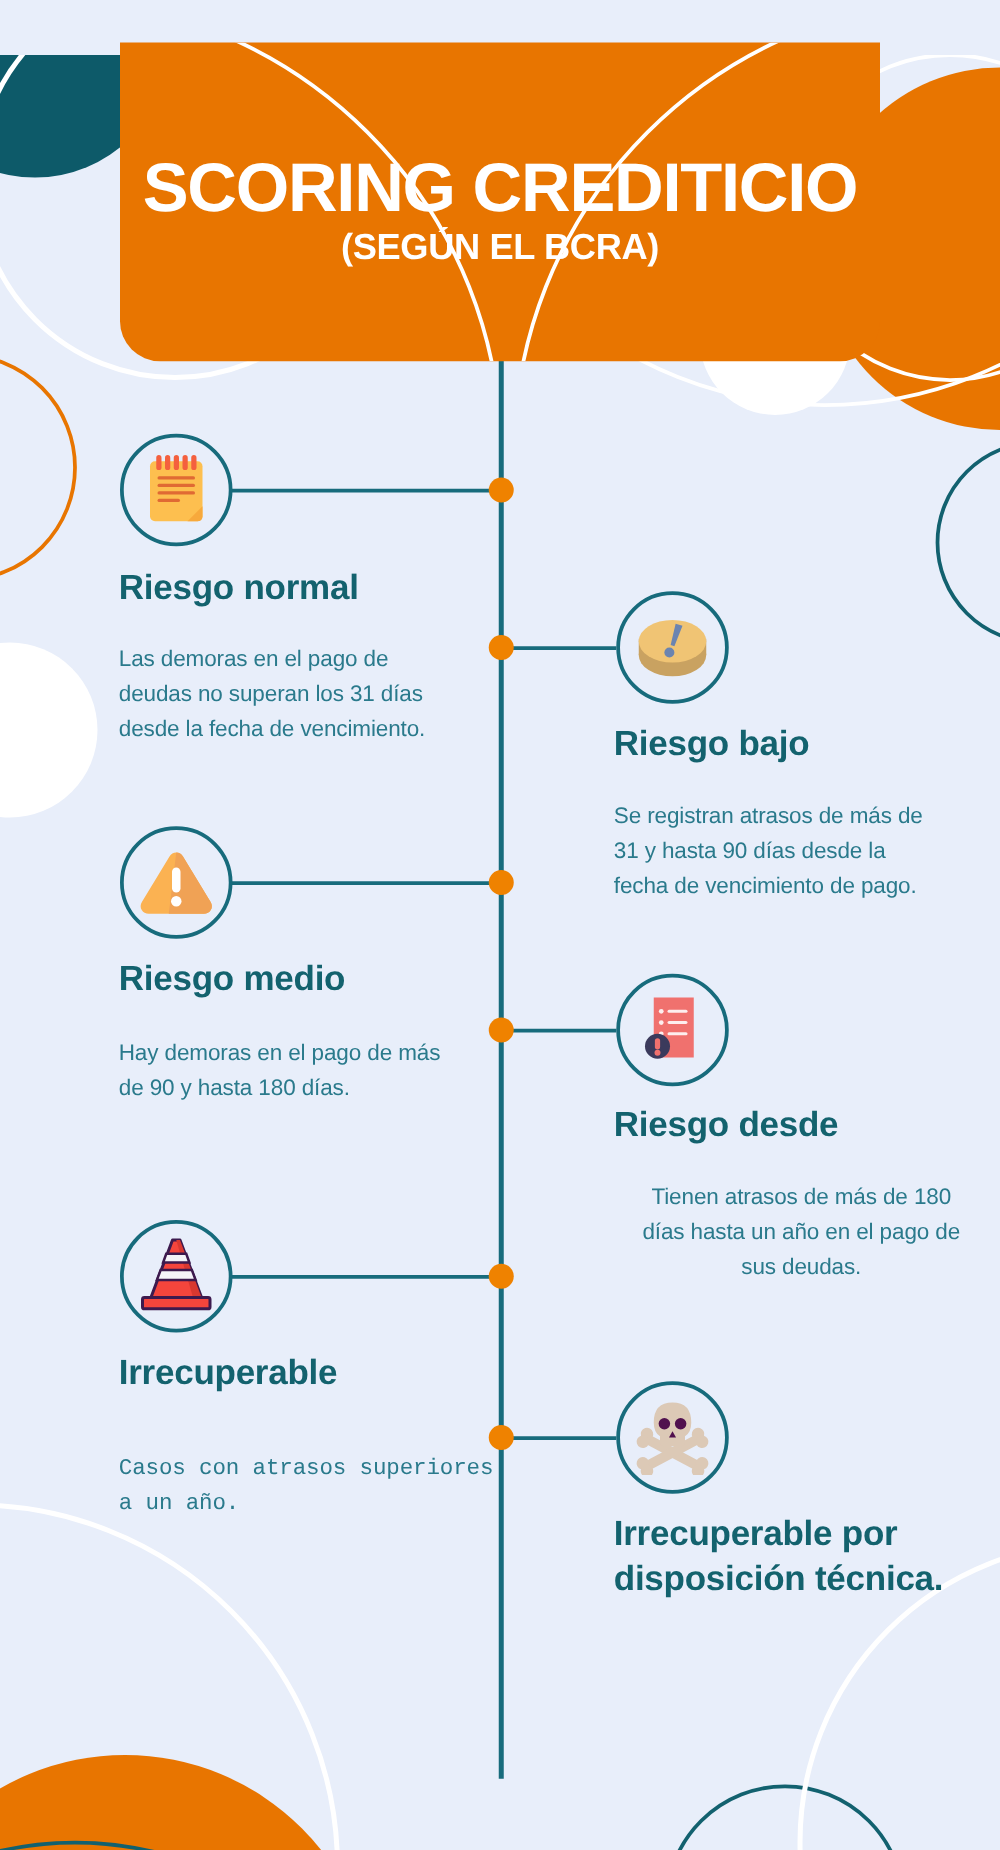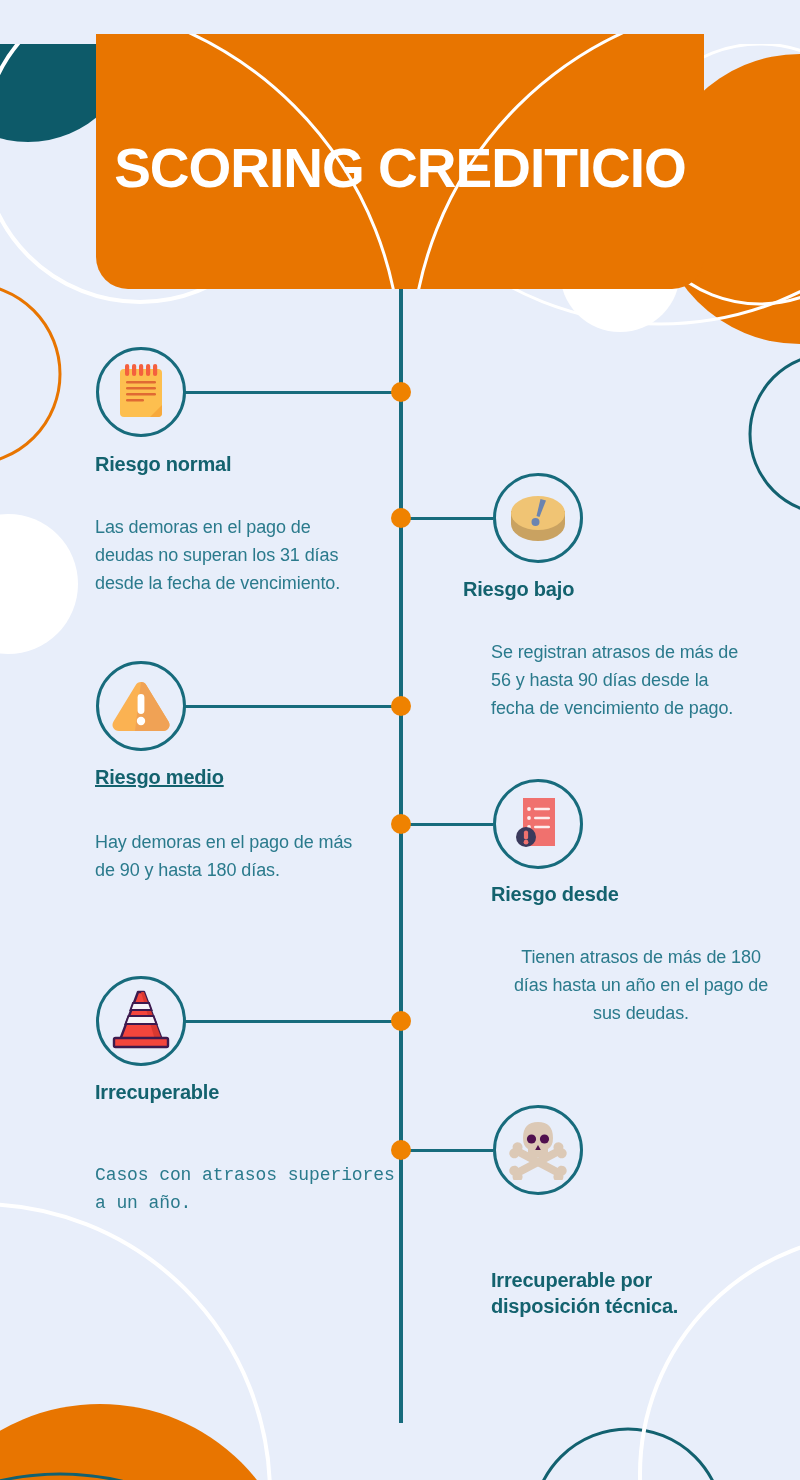--- a/index.html
+++ b/index.html
@@ -52,21 +52,21 @@
   }
 
   
   .item { position:absolute; z-index:4; }
   .circle {
     position:absolute; width:90px; height:90px; border-radius:50%;
     border:3px solid #176b7c; background:#e8eefa;
     display:flex; align-items:center; justify-content:center;
   }
   .heading {
-    position:absolute; color:#13626e; font-weight:bold; font-size:20px;
+    position:absolute; color:#13626e; font-weight:bold; font-size:28px;
     line-height:1.28; letter-spacing:-0.2px; white-space:pre-line;
   }
   .desc {
     position:absolute; color:#2a7a8c; font-size:18px; line-height:1.55;
     letter-spacing:-0.1px; white-space:pre-line;
   }
 </style>
 </head>
 <body>
 
@@ -104,20 +104,21 @@
   </svg>
 
   <div class="header">
     <svg width="608" height="255" viewBox="0 0 608 255" xmlns="http://www.w3.org/2000/svg">
       <circle cx="-60" cy="330" r="365" fill="none" stroke="#ffffff" stroke-width="3"></circle>
       <circle cx="680" cy="330" r="365" fill="none" stroke="#ffffff" stroke-width="3"></circle>
     </svg>
   </div>
   <div class="header-text">
     <div class="title">SCORING CREDITICIO</div>
+    <div class="subtitle">(SEGÚN EL BCRA)</div>
   </div>
 
   <div class="tl-line"></div>
 
   <div class="tl-branch" style="left:185px;top:347px;width:216px;"></div>
   <div class="tl-branch" style="left:401px;top:473px;width:92px;"></div>
   <div class="tl-branch" style="left:185px;top:661px;width:216px;"></div>
   <div class="tl-branch" style="left:401px;top:779px;width:92px;"></div>
   <div class="tl-branch" style="left:185px;top:976px;width:216px;"></div>
   <div class="tl-branch" style="left:401px;top:1105px;width:92px;"></div>
@@ -160,36 +161,36 @@
   <div class="item">
     <div class="circle" style="left:493px;top:429px;">
       <svg width="62" height="58" viewBox="0 0 62 58">
         <ellipse cx="31" cy="35" rx="27" ry="17" fill="#c9a261"></ellipse>
         <rect x="4" y="22" width="54" height="13" fill="#c9a261"></rect>
         <ellipse cx="31" cy="24" rx="27" ry="17" fill="#f0c474"></ellipse>
         <path d="M33.5 10 L39 11.5 L32.5 28 L29.5 27 Z" fill="#6b84b0"></path>
         <circle cx="28.5" cy="33" r="4" fill="#6b84b0"></circle>
       </svg>
     </div>
-    <div class="heading" style="left:463px;top:533px;width:290px;">Riesgo bajo</div>
+    <div class="heading" style="left:491px;top:533px;width:290px;">Riesgo bajo</div>
     <div class="desc" style="left:491px;top:595px;width:290px;">Se registran atrasos de más de
-56 y hasta 90 días desde la
+31 y hasta 90 días desde la
 fecha de vencimiento de pago.</div>
   </div>
 
   <div class="item">
     <div class="circle" style="left:96px;top:617px;">
       <svg width="62" height="56" viewBox="0 0 62 56">
         <path d="M31 4 Q34.5 4 36.4 7.2 L58.5 43.5 Q60.5 47 58.6 50 Q56.8 53 53 53 L9 53 Q5.2 53 3.4 50 Q1.5 47 3.5 43.5 L25.6 7.2 Q27.5 4 31 4 Z" fill="#fbb252"></path>
         <path d="M31 4 Q34.5 4 36.4 7.2 L58.5 43.5 Q60.5 47 58.6 50 Q56.8 53 53 53 L25 53 Z" fill="#f0a255"></path>
         <rect x="27.6" y="16" width="6.8" height="20" rx="3.4" fill="#ffffff"></rect>
         <circle cx="31" cy="43" r="4.2" fill="#ffffff"></circle>
       </svg>
     </div>
-    <div class="heading" style="left:95px;top:721px;width:290px;text-decoration:underline;">Riesgo medio</div>
+    <div class="heading" style="left:95px;top:721px;width:290px;">Riesgo medio</div>
     <div class="desc" style="left:95px;top:785px;width:300px;">Hay demoras en el pago de más
 de 90 y hasta 180 días.</div>
   </div>
 
   <div class="item">
     <div class="circle" style="left:493px;top:735px;">
       <svg width="58" height="58" viewBox="0 0 58 58">
         <rect x="14" y="3" width="32" height="48" fill="#f0716e"></rect>
         <g fill="#fdeeee">
           <circle cx="20" cy="14" r="1.9"></circle>
@@ -245,17 +246,17 @@
               <circle cx="57" cy="45.5" r="5"></circle>
           </g>
 
           <path d="M32 2 Q47 2 47 18 Q47 26 42 29 L42 34 Q42 37 38 37 L26 37 Q22 37 22 34 L22 29 Q17 26 17 18 Q17 2 32 2 Z"></path>
         </g>
         <circle cx="25.5" cy="19" r="4.6" fill="#50104e"></circle>
         <circle cx="38.5" cy="19" r="4.6" fill="#50104e"></circle>
         <path d="M32 25 L34.8 30 L29.2 30 Z" fill="#50104e"></path>
       </svg>
     </div>
-    <div class="heading" style="left:491px;top:1224px;width:300px;">Irrecuperable por
+    <div class="heading" style="left:491px;top:1165px;width:300px;">Irrecuperable por
 disposición técnica.</div>
   </div>
 
 </div>
 
 </body></html>

